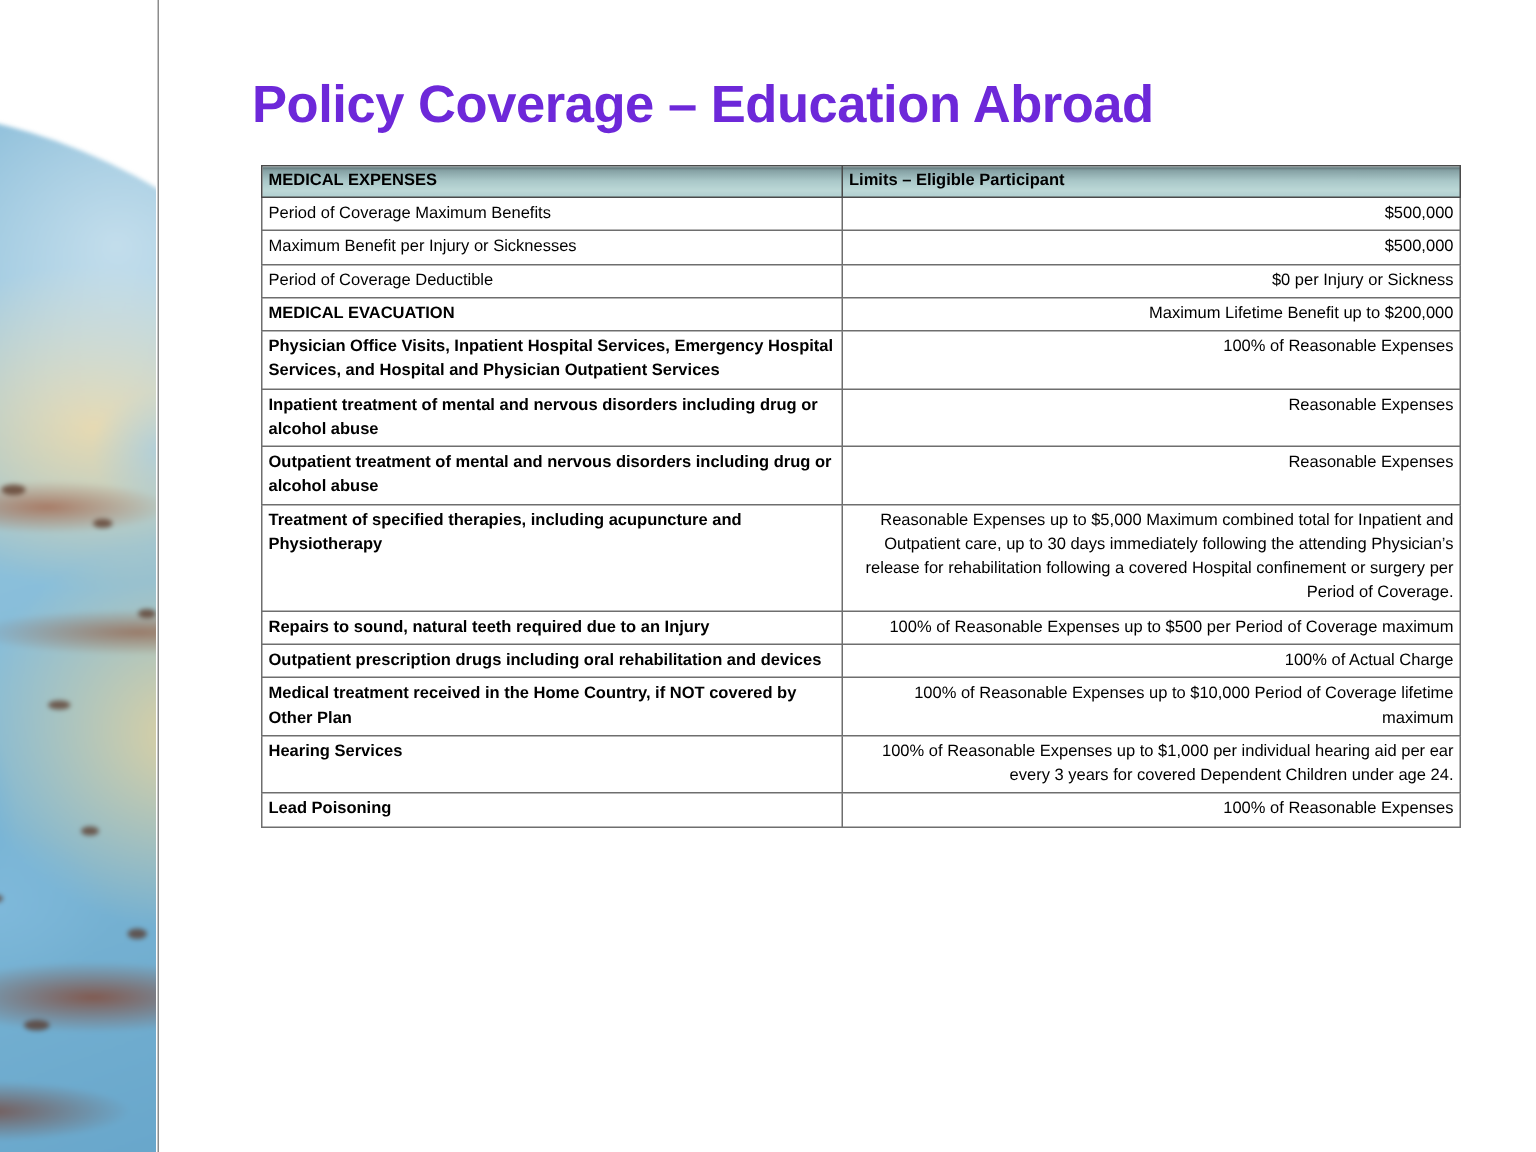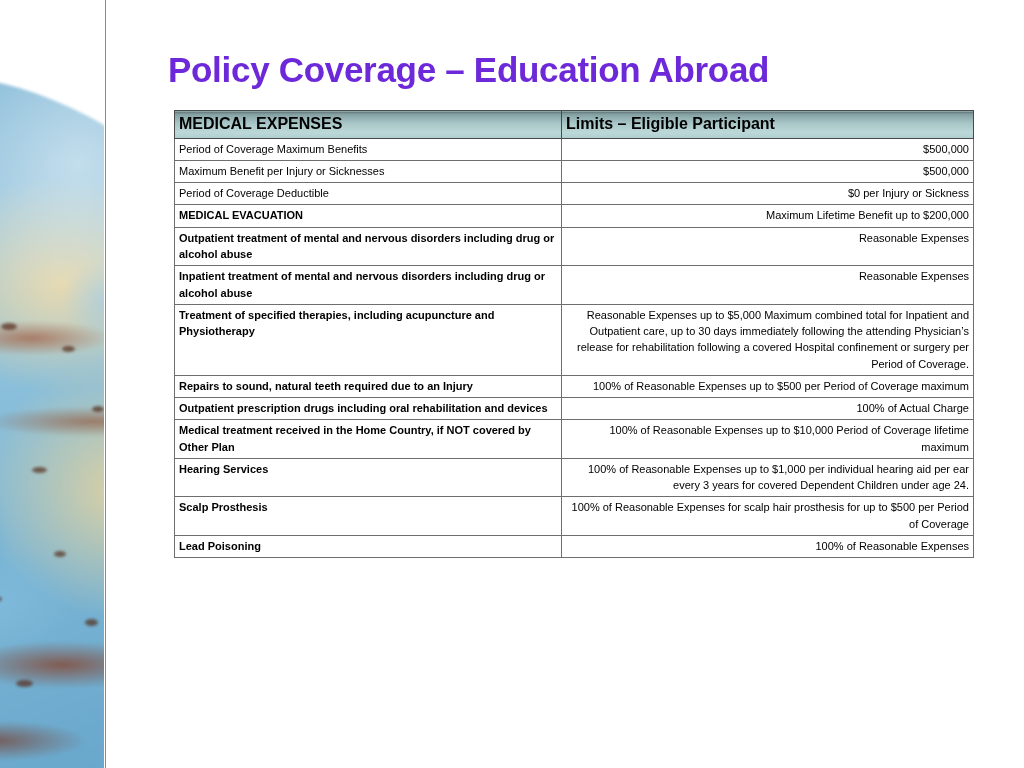--- a/index.html
+++ b/index.html
@@ -103,21 +103,21 @@
     border: 1px solid #6e6e6e;
     vertical-align: top;
     padding: 2px 4px 3px 4px;
     font-size: 11px;
     line-height: 1.48;
     color: #000000;
   }
   table.coverage thead th {
     background-image: linear-gradient(to bottom, #5d6f72 0%, #84a0a3 10%, #a9c7c8 45%, #bcd8d7 78%, #b0cfd0 100%);
     font-weight: bold;
-    font-size: 16px;
+    font-size: 11px;
     text-align: left;
     height: 17px;
     padding-top: 1px;
     padding-bottom: 2px;
     border-color: #4a4a4a;
   }
   td.benefit { text-align: left; }
   td.benefit.bold { font-weight: bold; }
   td.limit { text-align: right; }
 </style>
@@ -165,50 +165,50 @@
         </tr>
         <tr>
           <td class="benefit">Period of Coverage Deductible</td>
           <td class="limit">$0 per Injury or Sickness</td>
         </tr>
         <tr>
           <td class="benefit bold">MEDICAL EVACUATION</td>
           <td class="limit">Maximum Lifetime Benefit up to $200,000</td>
         </tr>
         <tr>
+          <td class="benefit bold">Physician Office Visits, Inpatient Hospital Services, Emergency Hospital Services, and Hospital and Physician Outpatient Services</td>
+          <td class="limit">100% of Reasonable Expenses</td>
+        </tr>
+        <tr>
+          <td class="benefit bold">Inpatient treatment of mental and nervous disorders including drug or alcohol abuse</td>
+          <td class="limit">Reasonable Expenses</td>
+        </tr>
+        <tr>
           <td class="benefit bold">Outpatient treatment of mental and nervous disorders including drug or alcohol abuse</td>
           <td class="limit">Reasonable Expenses</td>
         </tr>
         <tr>
-          <td class="benefit bold">Inpatient treatment of mental and nervous disorders including drug or alcohol abuse</td>
-          <td class="limit">Reasonable Expenses</td>
-        </tr>
-        <tr>
           <td class="benefit bold">Treatment of specified therapies, including acupuncture and Physiotherapy</td>
           <td class="limit">Reasonable Expenses up to $5,000 Maximum combined total for Inpatient and Outpatient care, up to 30 days immediately following the attending Physician’s release for rehabilitation following a covered Hospital confinement or surgery per Period of Coverage.</td>
         </tr>
         <tr>
           <td class="benefit bold">Repairs to sound, natural teeth required due to an Injury</td>
           <td class="limit">100% of Reasonable Expenses up to $500 per Period of Coverage maximum</td>
         </tr>
         <tr>
           <td class="benefit bold">Outpatient prescription drugs including oral rehabilitation and devices</td>
           <td class="limit">100% of Actual Charge</td>
         </tr>
         <tr>
           <td class="benefit bold">Medical treatment received in the Home Country, if NOT covered by Other Plan</td>
           <td class="limit">100% of Reasonable Expenses up to $10,000 Period of Coverage lifetime maximum</td>
         </tr>
         <tr>
           <td class="benefit bold">Hearing Services</td>
           <td class="limit">100% of Reasonable Expenses up to $1,000 per individual hearing aid per ear every 3 years for covered Dependent Children under age 24.</td>
-        </tr>
-        <tr>
-          <td class="benefit bold">Scalp Prosthesis</td>
-          <td class="limit">100% of Reasonable Expenses for scalp hair prosthesis for up to $500 per Period of Coverage</td>
         </tr>
         <tr>
           <td class="benefit bold">Lead Poisoning</td>
           <td class="limit">100% of Reasonable Expenses</td>
         </tr>
       </tbody>
   </table>
 </div>
 
 </body></html>

